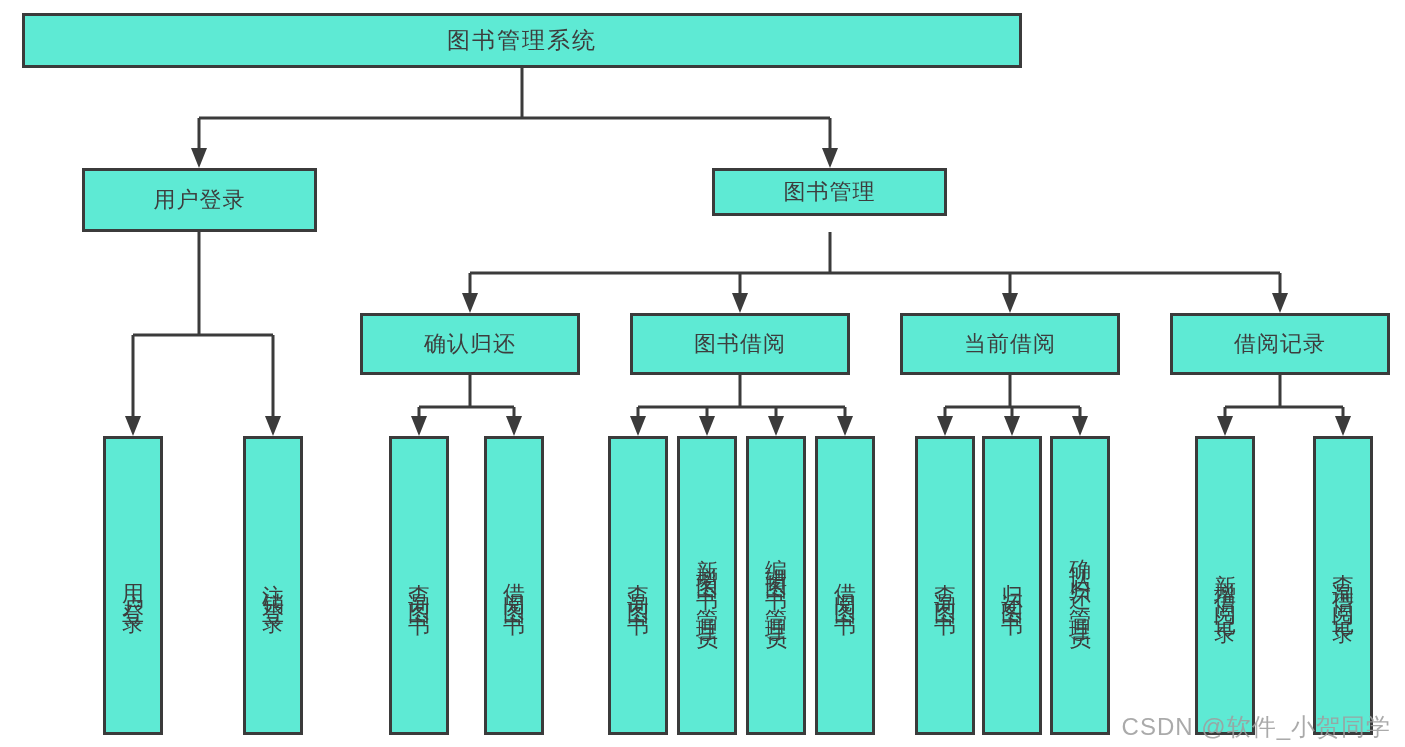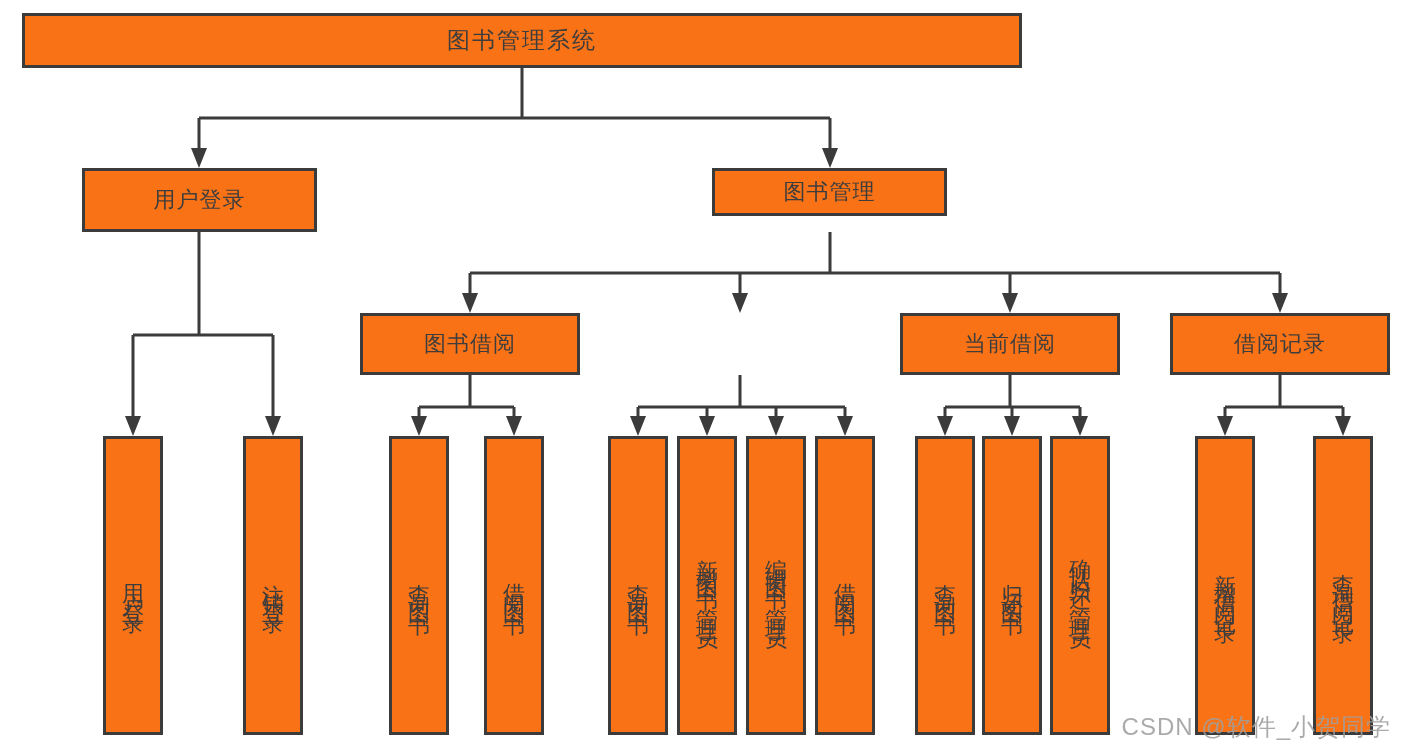--- a/index.html
+++ b/index.html
@@ -20,21 +20,21 @@
     left: 0;
     top: 0;
     width: 1405px;
     height: 747px;
     pointer-events: none;
   }
   .node {
     position: absolute;
     box-sizing: border-box;
     border: 3px solid #3b3b3b;
-    background: #f97316;
+    background: #5eead4;
     display: flex;
     align-items: center;
     justify-content: center;
     color: #3d3d3d;
   }
   .node.h {
     font-size: 22px;
     letter-spacing: 1px;
   }
   .node.root {
@@ -105,20 +105,23 @@
   </div>
 
   <div class="node h" style="left:82px; top:168px; width:235px; height:64px;">
     <span>用户登录</span>
   </div>
   <div class="node h" style="left:712px; top:168px; width:235px; height:48px;">
     <span>图书管理</span>
   </div>
 
   <div class="node h" style="left:360px; top:313px; width:220px; height:62px;">
+    <span>确认归还</span>
+  </div>
+  <div class="node h" style="left:630px; top:313px; width:220px; height:62px;">
     <span>图书借阅</span>
   </div>
   <div class="node h" style="left:900px; top:313px; width:220px; height:62px;">
     <span>当前借阅</span>
   </div>
   <div class="node h" style="left:1170px; top:313px; width:220px; height:62px;">
     <span>借阅记录</span>
   </div>
 
   <div class="node leaf" style="left:103px;">

